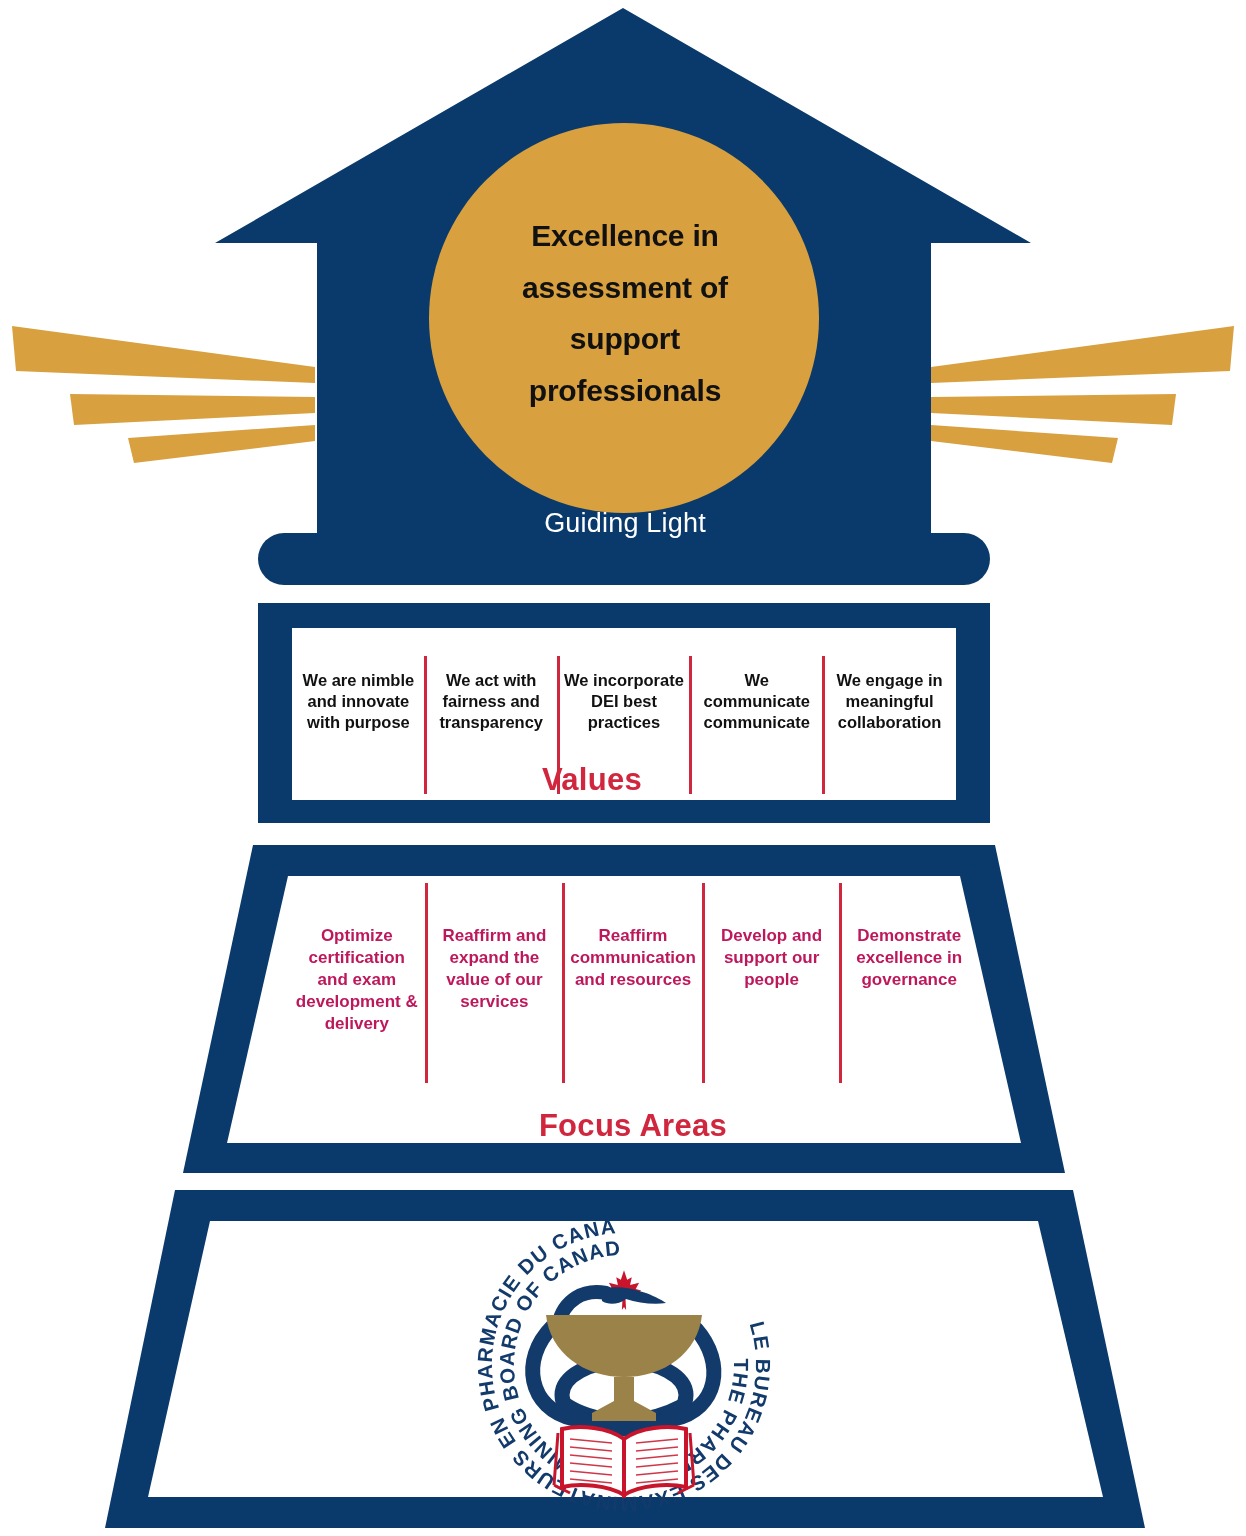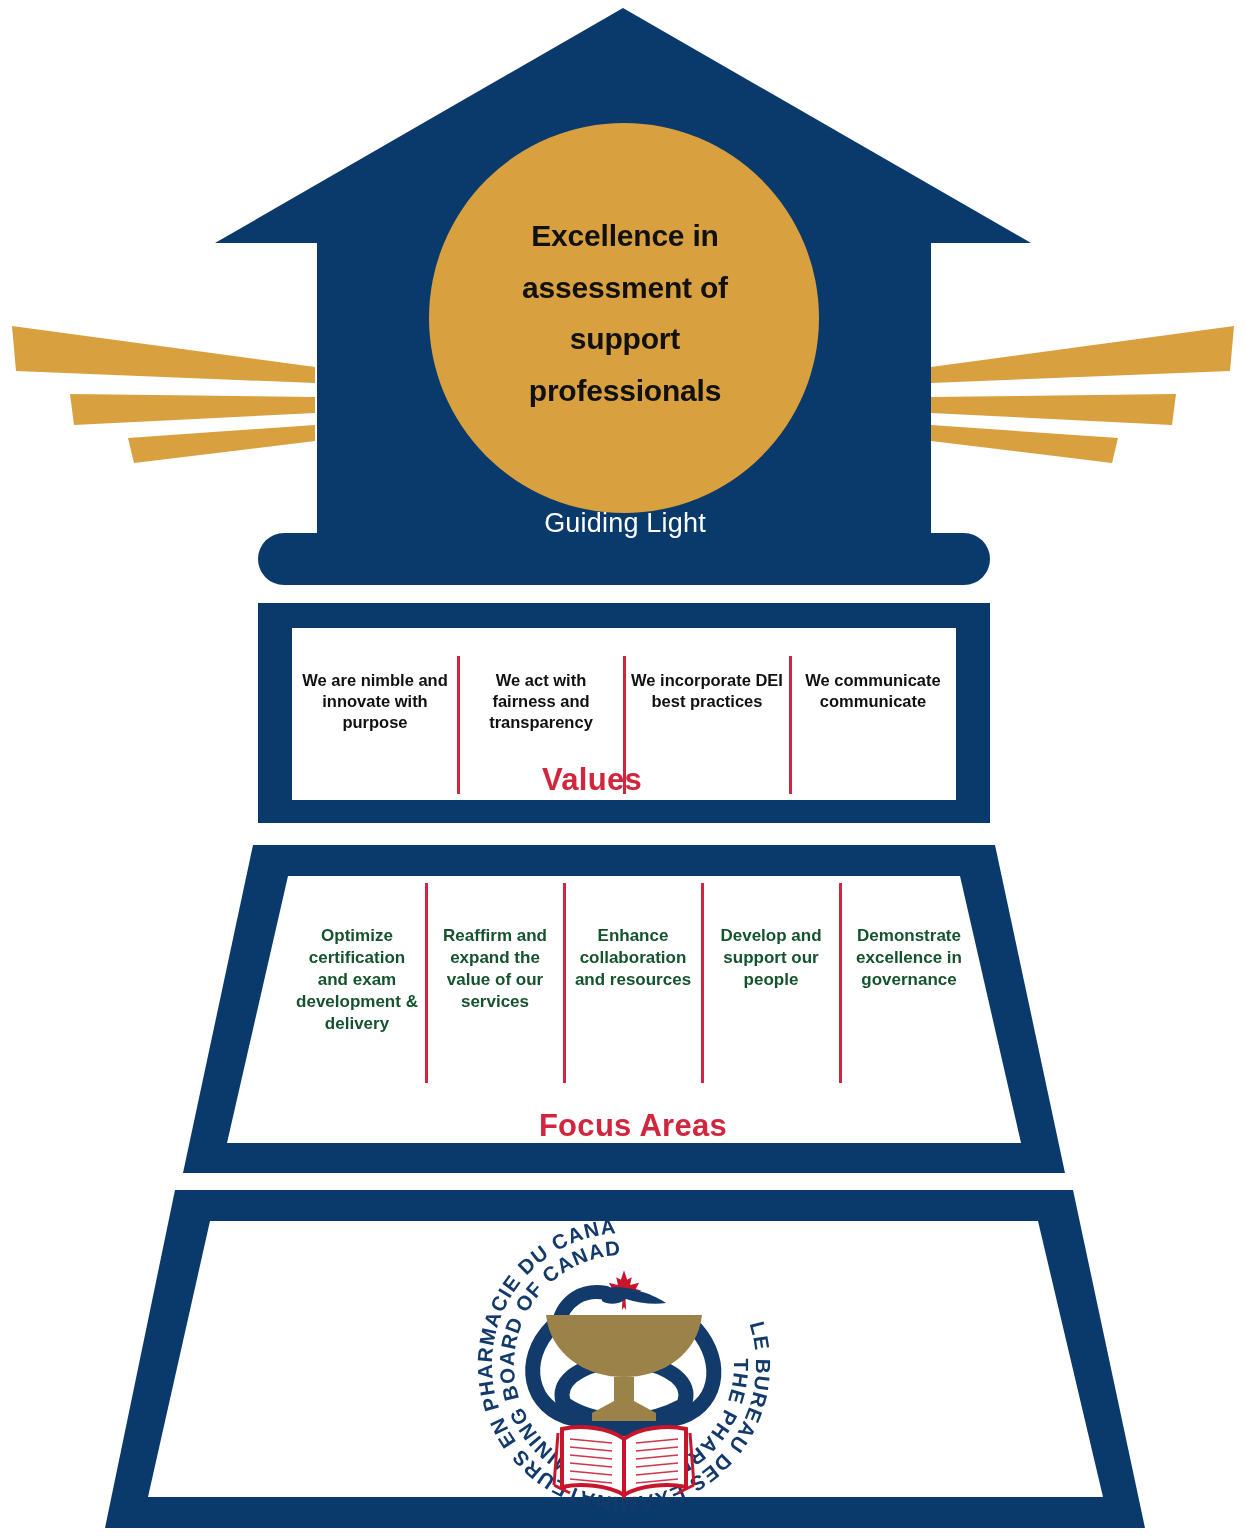--- a/index.html
+++ b/index.html
@@ -99,21 +99,21 @@
     top: 915px;
     width: 690px;
     height: 185px;
     display: flex;
     align-items: flex-start;
   }
   .focus-col {
     flex: 1 1 0;
     padding: 10px 7px 0 7px;
     text-align: center;
-    color: #14532d;
+    color: #be185d;
     font-size: 17px;
     font-weight: bold;
     line-height: 1.3;
     position: relative;
   }
   .focus-col + .focus-col::before {
     content: "";
     position: absolute;
     left: -1px;
     top: -32px;
@@ -237,27 +237,28 @@
     <div>professionals</div>
   </div>
 
   <div class="overlay guiding-light-label">Guiding Light</div>
 
   <div class="overlay values-panel">
     <div class="values-col">We are nimble and innovate with purpose</div>
     <div class="values-col">We act with fairness and transparency</div>
     <div class="values-col">We incorporate DEI best practices</div>
     <div class="values-col">We communicate communicate</div>
+    <div class="values-col">We engage in meaningful collaboration</div>
   </div>
 
   <div class="overlay values-title">Values</div>
 
   <div class="overlay focus-panel">
     <div class="focus-col">Optimize certification and exam development &amp; delivery</div>
     <div class="focus-col">Reaffirm and expand the value of our services</div>
-    <div class="focus-col">Enhance collaboration and resources</div>
+    <div class="focus-col">Reaffirm communication and resources</div>
     <div class="focus-col">Develop and support our people</div>
     <div class="focus-col">Demonstrate excellence in governance</div>
   </div>
 
   <div class="overlay focus-title">Focus Areas</div>
 
 </div>
 
 </body></html>

